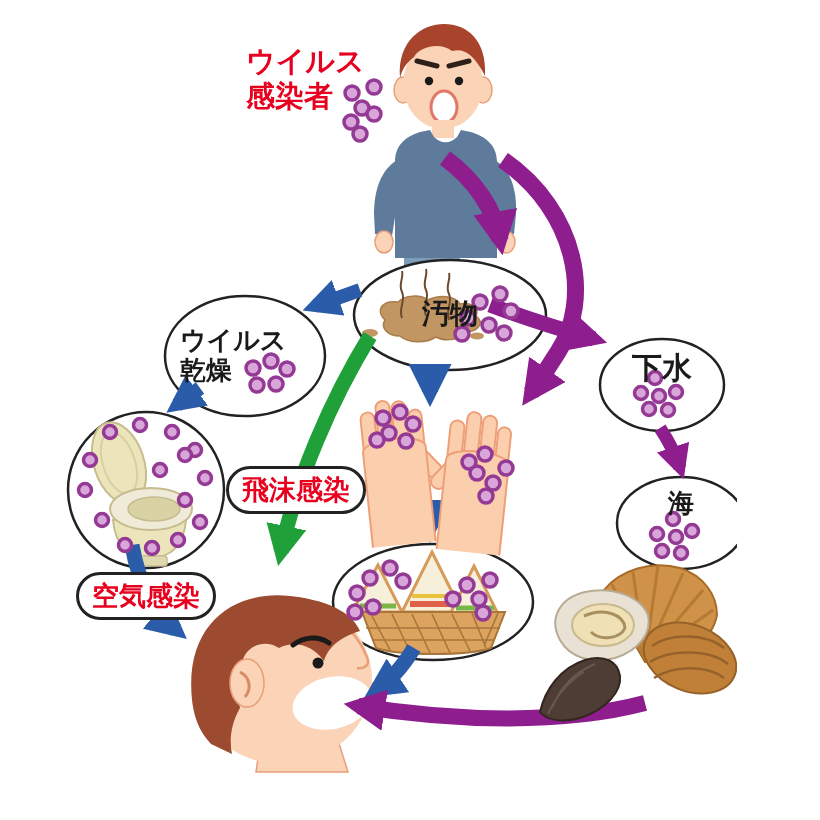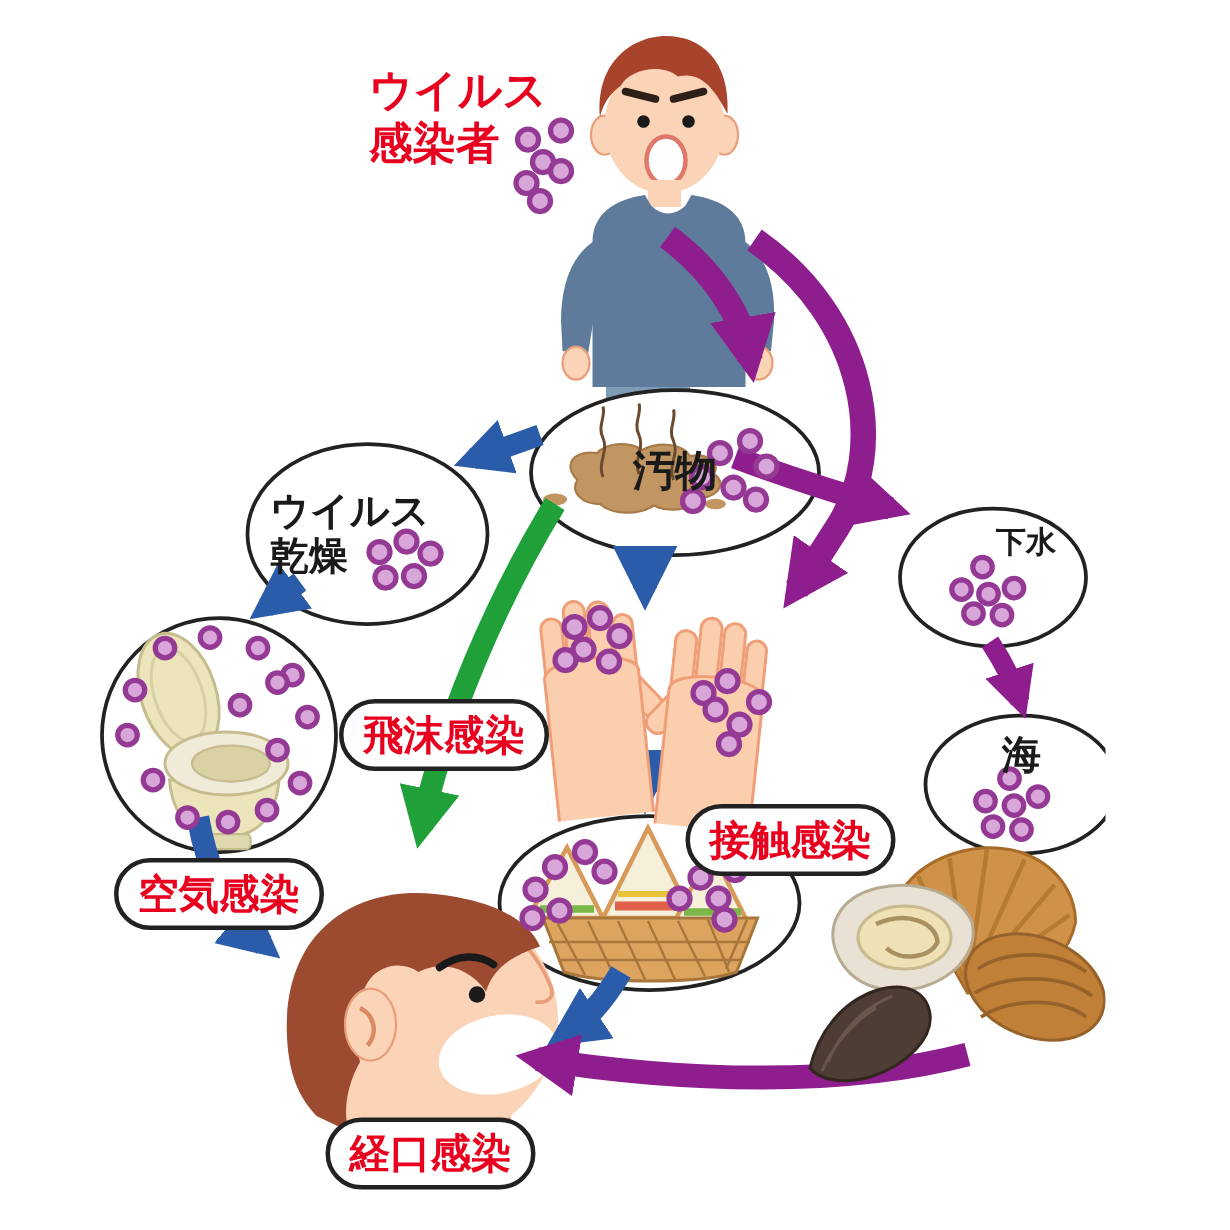--- a/index.html
+++ b/index.html
@@ -241,21 +241,19 @@
     </g>
   </g>
 </svg>
 
 <div class="abs title" style="left:246px;top:44px;">ウイルス
 感染者</div>
 
 <div class="abs node-label ctr" style="left:450px;top:262px;font-size:28px;margin-top:36px;">汚物</div>
 <div class="abs node-label" style="left:180px;top:326px;font-size:26px;white-space:pre-line;">ウイルス
 乾燥</div>
-<div class="abs node-label ctr" style="left:662px;top:351px;font-size:20px;margin-left:22px;">下水</div>
+<div class="abs node-label ctr" style="left:662px;top:351px;font-size:30px;">下水</div>
 <div class="abs node-label ctr" style="left:681px;top:489px;font-size:26px;">海</div>
 
 <div class="abs pill" style="left:146px;top:572px;">空気感染</div>
 <div class="abs pill" style="left:296px;top:466px;">飛沫感染</div>
-<div class="abs pill" style="left:527px;top:536px;">接触感染</div>
-<div class="abs pill" style="left:287px;top:745px;">経口感染</div>
 
 </div>
 
 </body></html>

